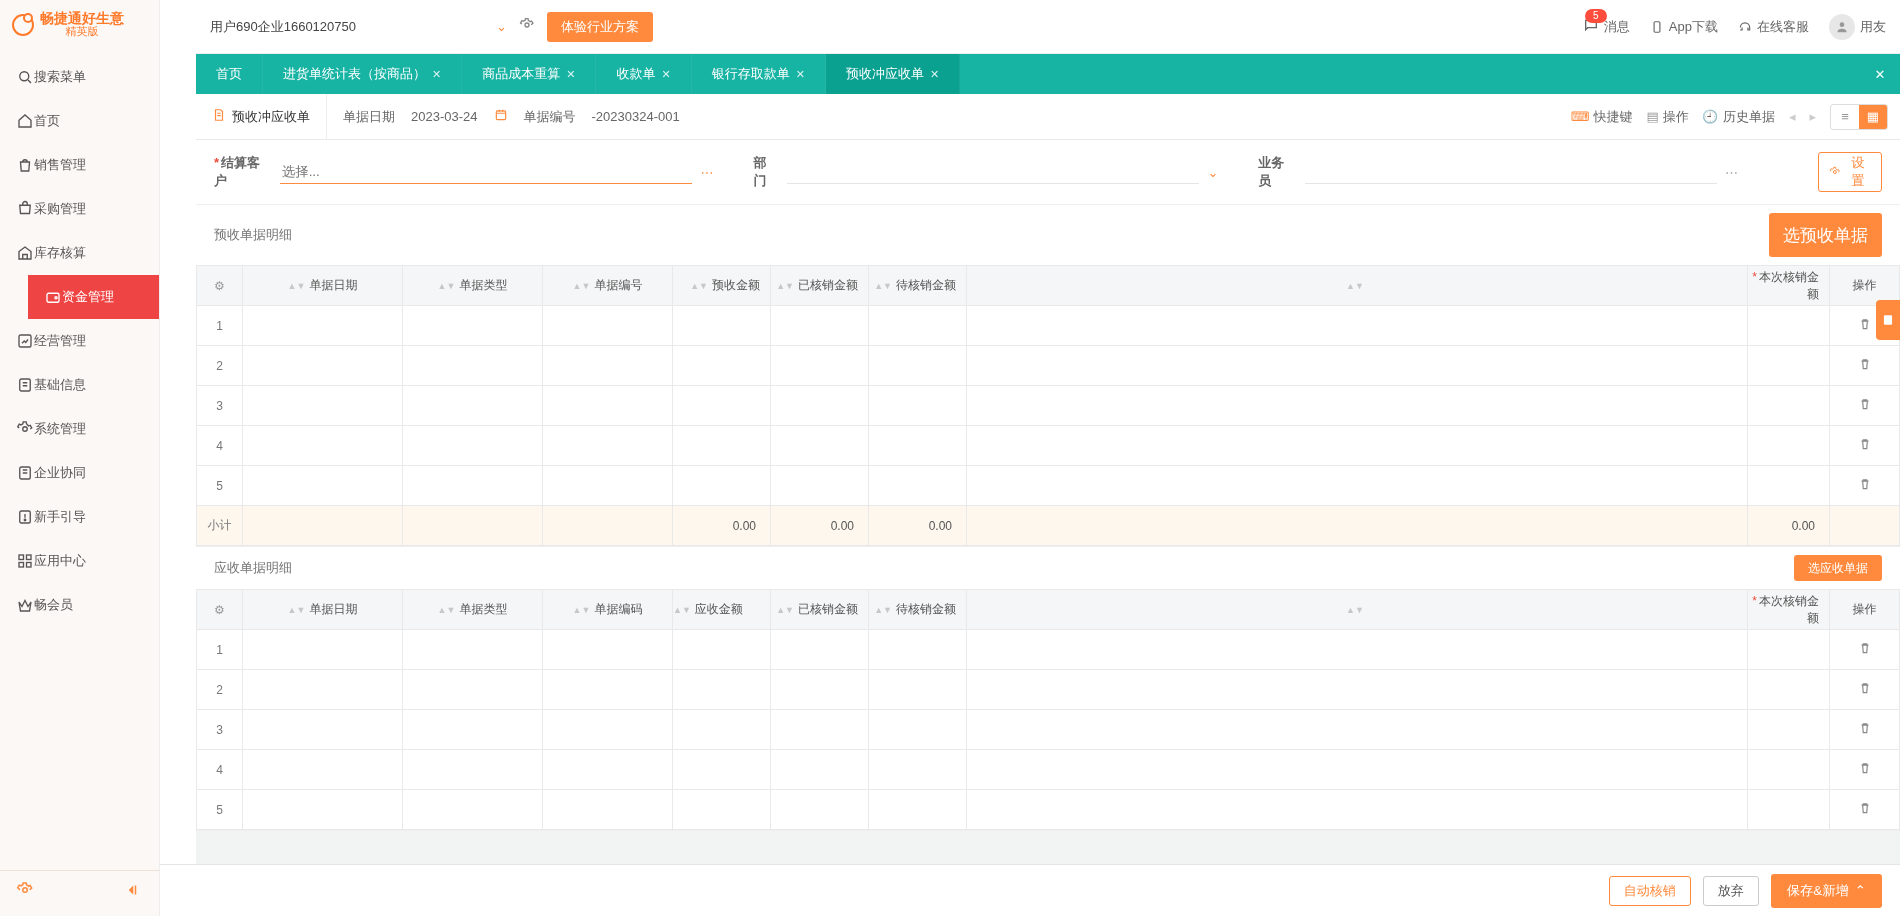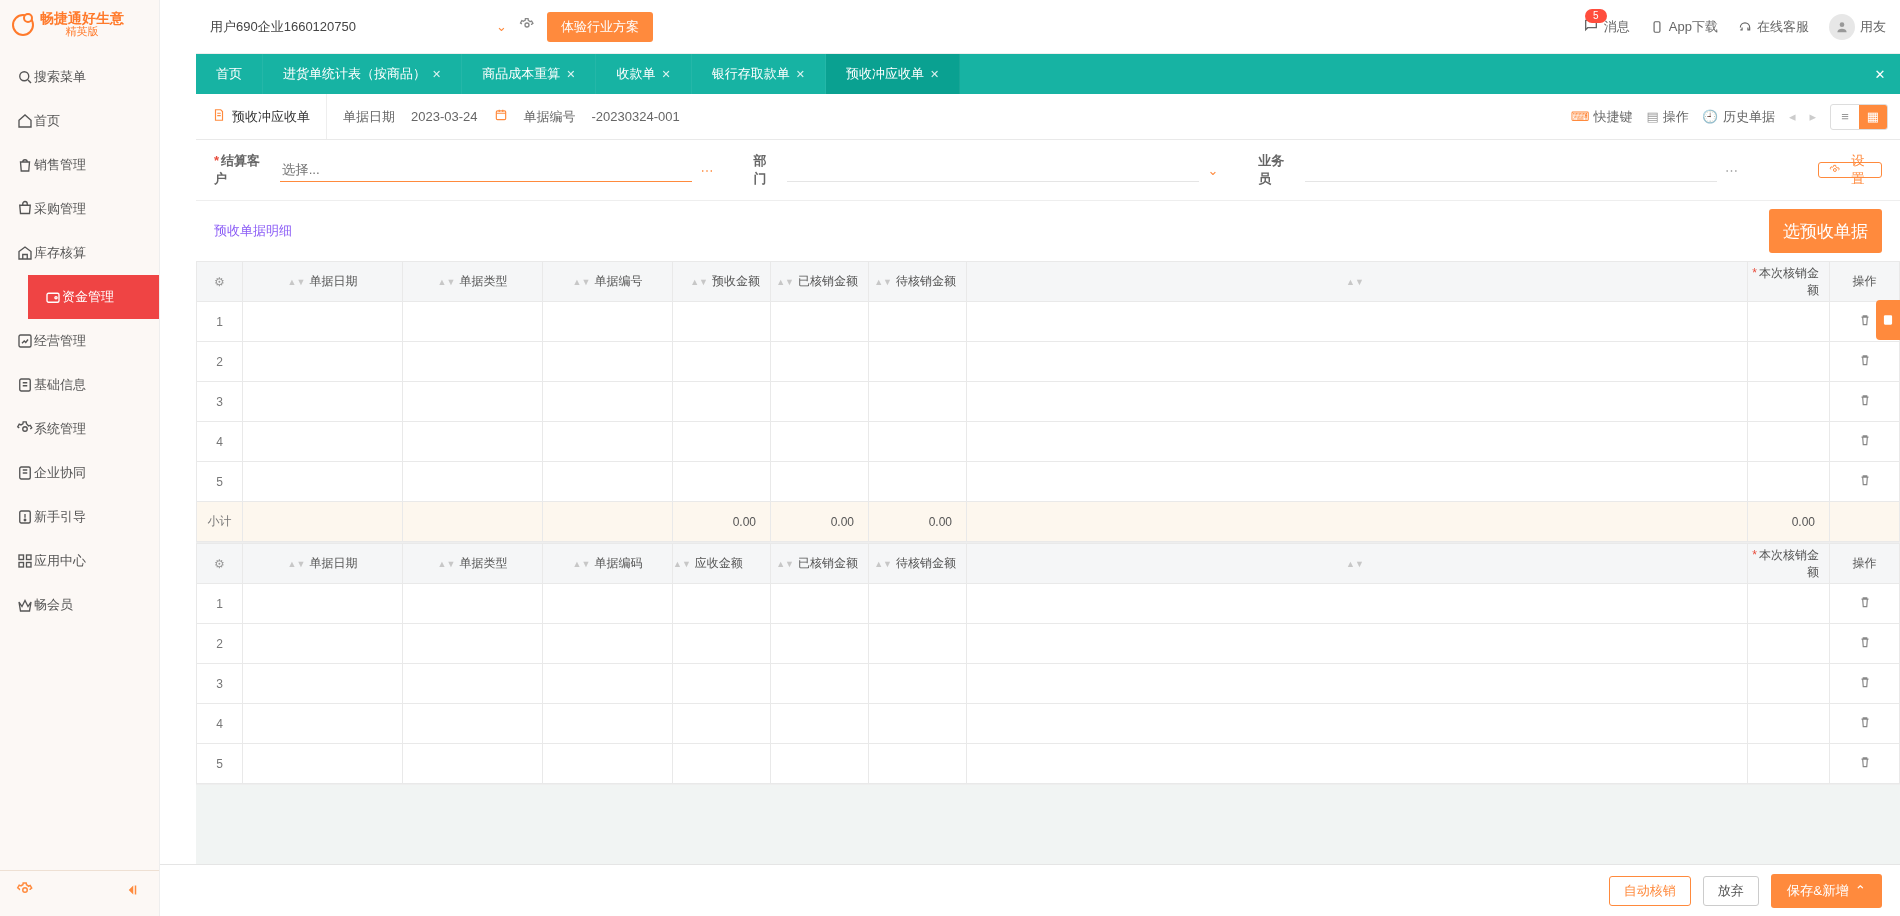--- a/index.html
+++ b/index.html
@@ -49,24 +49,24 @@
 .view-toggle span{width:28px;height:24px;display:flex;align-items:center;justify-content:center;color:#999;}
 .view-toggle span.active{background:#ff8a3d;color:#fff;}
 .form-row{background:#fff;display:flex;align-items:center;gap:40px;padding:12px 18px;border-bottom:1px solid #eee;}
 .form-item{display:flex;align-items:center;gap:8px;}
 .form-item .lbl{color:#666;font-weight:bold;}
 .req{color:#e84d3d;margin-right:2px;}
 .u-input{border:none;border-bottom:1px solid #ff8a3d;width:420px;padding:4px 2px;color:#333;outline:none;}
 .u-plain{border:none;border-bottom:1px solid #e5e5e5;width:420px;padding:4px 2px;color:#333;outline:none;}
 .ellips{color:#ff8a3d;cursor:pointer;}
 .dd{color:#ff8a3d;cursor:pointer;}
-.gear-btn{border:1px solid #ff8a3d;color:#ff8a3d;background:#fff;border-radius:3px;height:16px;display:flex;align-items:center;gap:4px;padding:0 10px;cursor:pointer;}
+.gear-btn{border:1px solid #ff8a3d;color:#ff8a3d;background:#fff;border-radius:3px;height:40px;display:flex;align-items:center;gap:4px;padding:0 10px;cursor:pointer;}
 .section{background:#fff;margin:0;border-bottom:1px solid #eee;}
 .sec-head{display:flex;align-items:center;justify-content:space-between;padding:8px 18px;}
-.sec-title{color:#8b5cf6;font-size:13px;text-align:center;}
+.sec-title{color:#737373;font-size:13px;text-align:center;}
 .table-wrap{position:relative;}
 table{border-collapse:collapse;width:100%;table-layout:fixed;}
 th,td{border:1px solid #e9e9e9;height:40px;font-size:12px;color:#555;background:#fff;}
 th{background:#f5f6f7;font-weight:500;position:relative;}
 th .sort{color:#c7c7c7;font-size:9px;display:inline-flex;flex-direction:column;line-height:6px;margin-right:4px;vertical-align:middle;}
 th .gear-h{color:#999;}
 td.idx{text-align:center;color:#777;}
 td.num{text-align:right;padding-right:14px;}
 tr.subtotal td{background:#fdf7ee;}
 td.op{text-align:center;color:#888;}
@@ -484,20 +484,24 @@
                     <td></td>
                     <td class="num">0.00</td>
                     <td></td>
                   </tr>
                 </tbody>
             </table>
           </div>
         </div>
 
         <div class="section">
+          <div class="sec-head">
+            <span class="sec-title">应收单据明细</span>
+            <button class="btn-orange" style="height:26px;font-size:12px">选应收单据</button>
+          </div>
           <div class="table-wrap">
             <table>
               <colgroup>
                   <col class="col-idx">
                   <col class="col-date">
                   <col class="col-type">
                   <col class="col-code">
                   <col class="col-amt">
                   <col class="col-amt2">
                   <col class="col-amt3">

